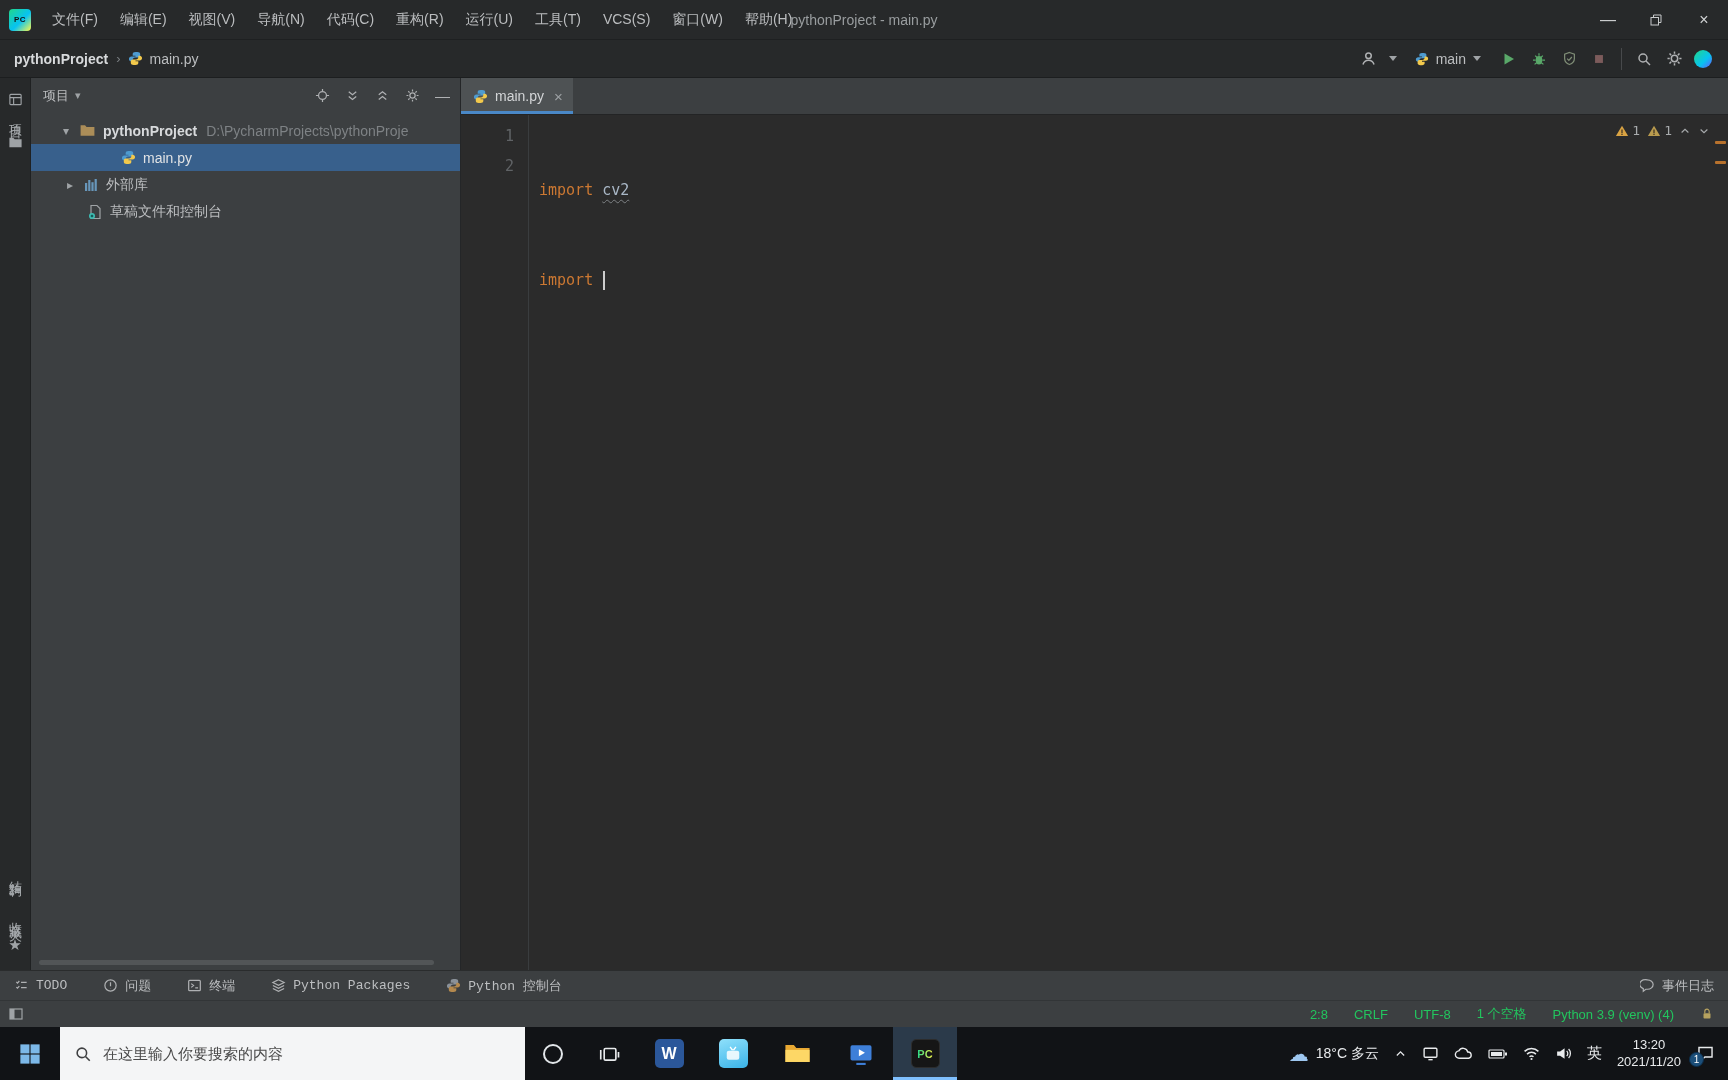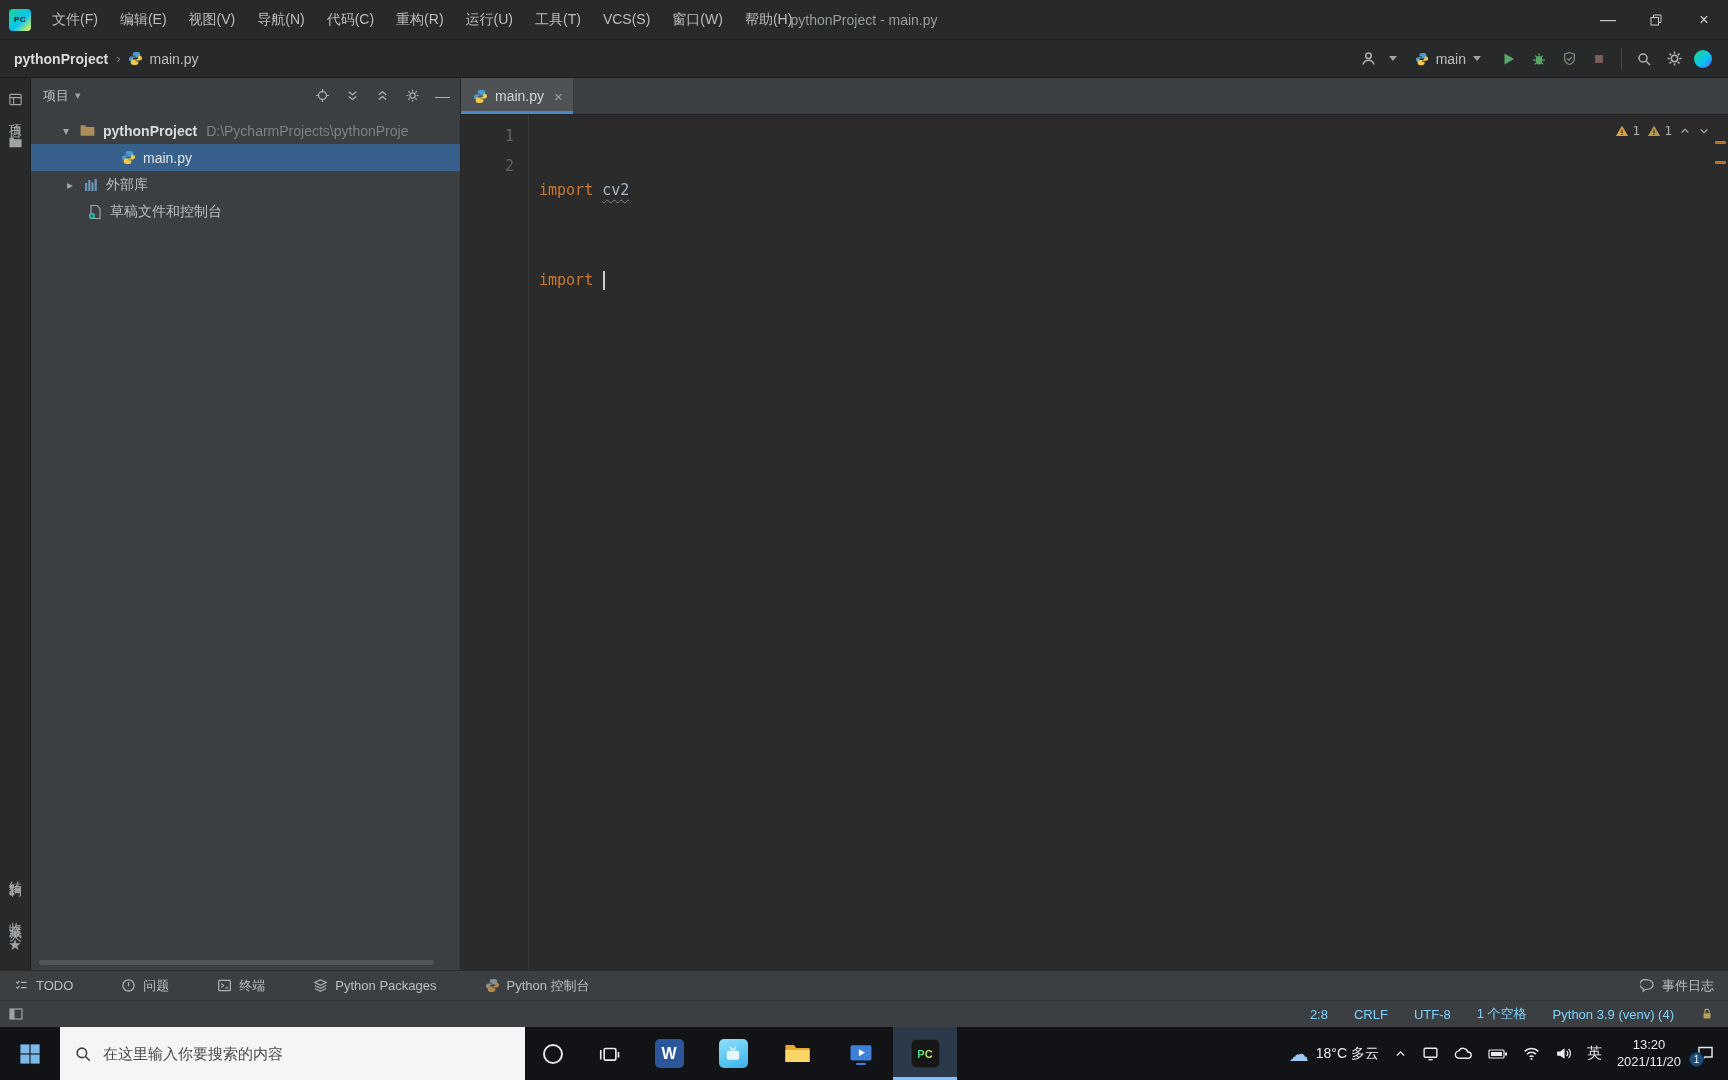--- a/index.html
+++ b/index.html
@@ -63,26 +63,26 @@
   .gutter { width:68px; flex:0 0 auto; border-right:1px solid #3a3d3f; color:#606366; text-align:right; padding:6px 14px 0 0; line-height:30px; }
   .code { padding:0 0 0 10px; line-height:30px; color:#a9b7c6; white-space:pre; flex:1; }
   .kw { color:#cc7832; }
   .unresolved { text-decoration-line:underline; text-decoration-style:wavy; text-decoration-color:#7d8184; text-decoration-thickness:1px; text-underline-offset:4px; }
   .caret { display:inline-block; width:2px; height:19px; background:#cccccc; vertical-align:middle; margin-left:1px; }
   .inspections { position:absolute; top:8px; right:18px; display:flex; align-items:center; gap:7px; color:#a8abad; font-size:13px; }
   .insp-item { display:flex; align-items:center; gap:3px; }
   .stripe-mark { position:absolute; right:2px; width:11px; height:3px; background:#b8722d; border-radius:1px; }
 
   
-  .twbar { height:30px; background:#3c3f41; border-top:1px solid #2a2c2d; display:flex; align-items:center; padding:0 14px; gap:48px; font-size:13px; color:#bcbec0; flex:0 0 auto; }
+  .twbar { height:30px; background:#3c3f41; border-top:1px solid #2a2c2d; display:flex; align-items:center; padding:0 14px; gap:36px; font-size:13px; color:#bcbec0; flex:0 0 auto;font-family:Liberation Mono, monospace; }
   .tw-item { display:flex; align-items:center; gap:7px; }
   .tw-right { margin-left:auto; display:flex; align-items:center; gap:7px; }
 
   
-  .statusbar { height:27px; background:#3c3f41; border-top:1px solid #323537; display:flex; align-items:center; padding:0 14px 0 8px; font-size:13px; color:#7dd3fc; flex:0 0 auto; }
+  .statusbar { height:27px; background:#3c3f41; border-top:1px solid #323537; display:flex; align-items:center; padding:0 14px 0 8px; font-size:13px; color:#22c55e; flex:0 0 auto; }
   .sb-right { margin-left:auto; display:flex; align-items:center; gap:26px; }
 
   
   .taskbar { height:53px; background:#111316; display:flex; align-items:stretch; color:#e8eaec; flex:0 0 auto; }
   .tb-btn { display:flex; align-items:center; justify-content:center; }
   .start { width:60px; }
   .searchbox { width:465px; background:#f4f5f6; display:flex; align-items:center; gap:11px; padding:8px 14px; }
   .search-input { border:none; outline:none; background:transparent; font-size:15px; color:#333; width:100%; font-family:inherit; }
   .search-input::placeholder { color:#4a4a4a; opacity:1; }
   .cortana-ring { width:20px; height:20px; border:2px solid #e2e6e9; border-radius:50%; }

